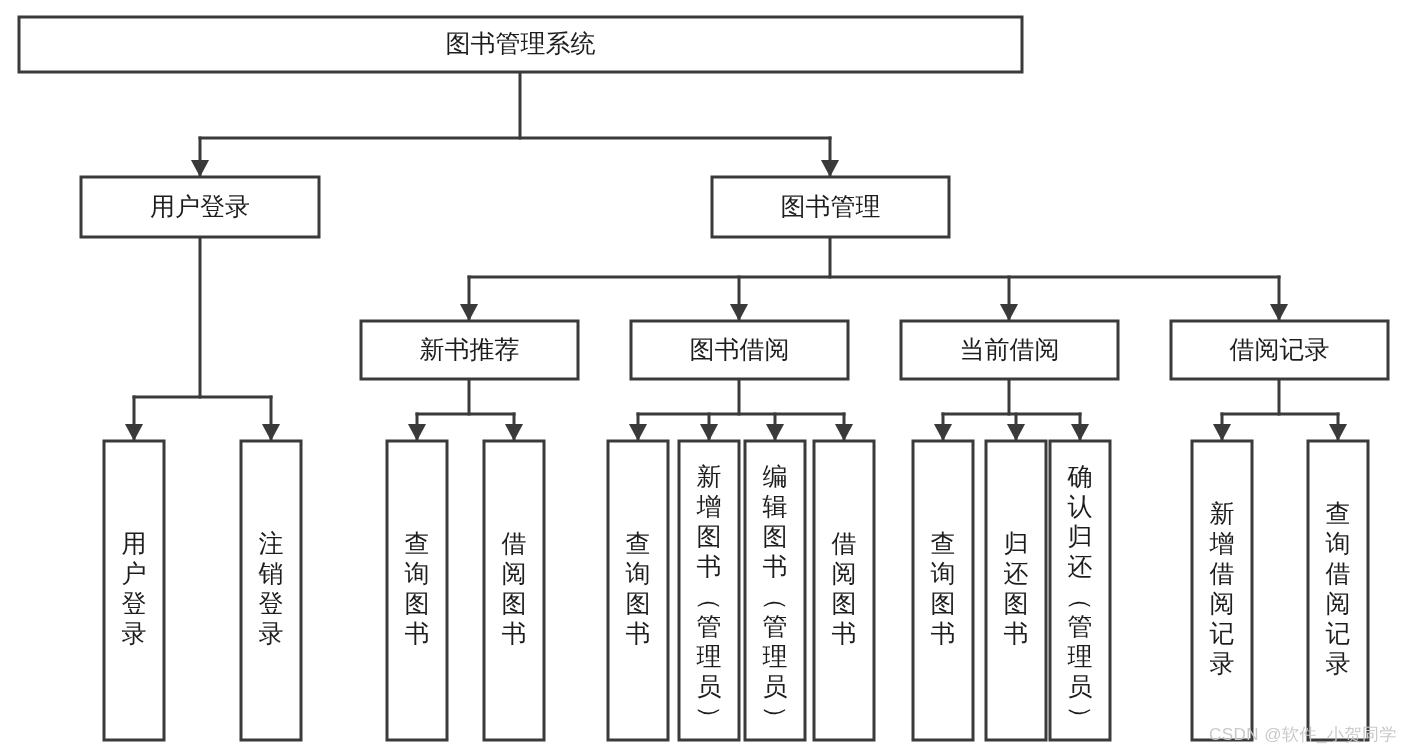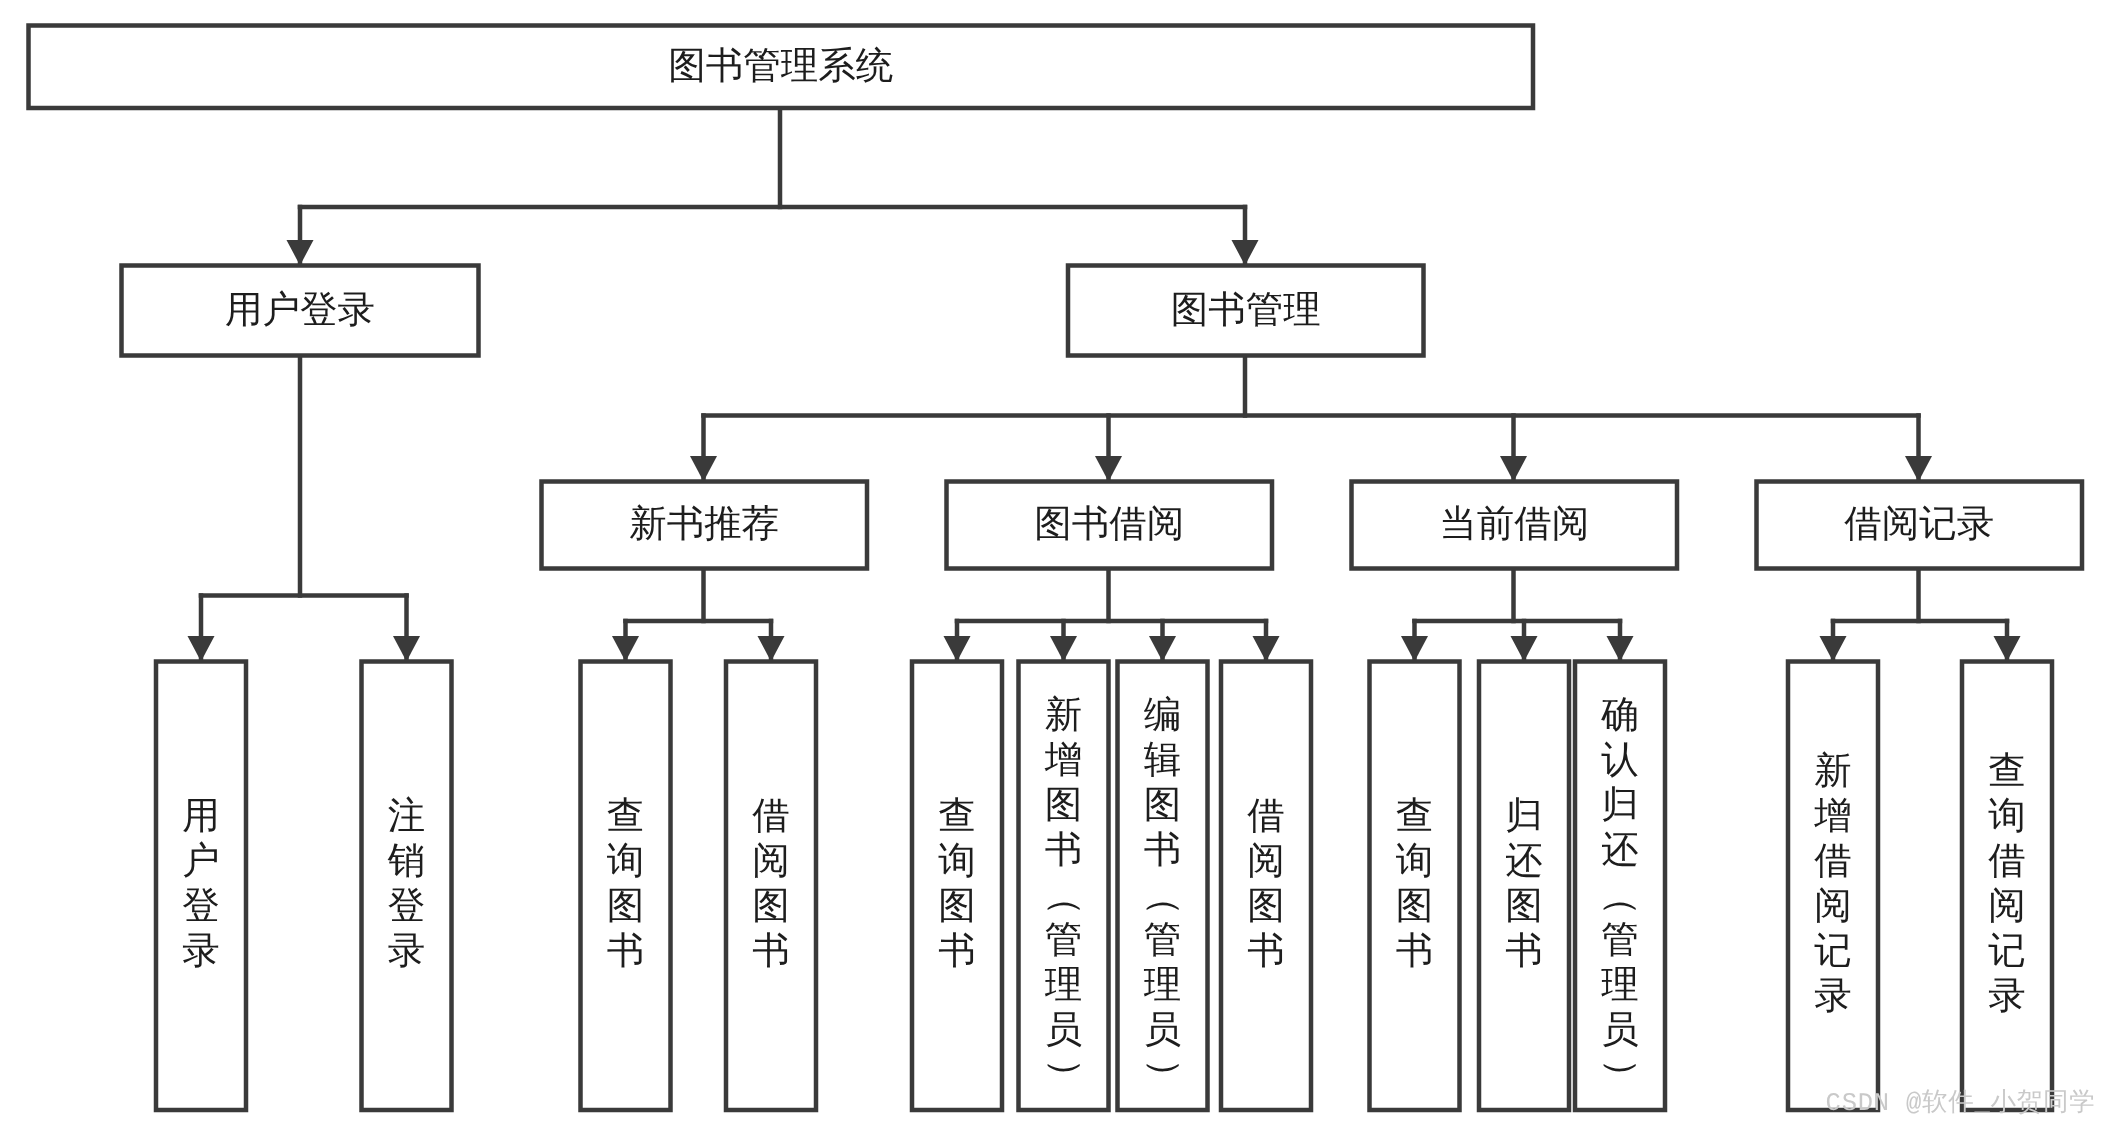--- a/index.html
+++ b/index.html
@@ -53,21 +53,21 @@
     stroke-linejoin: miter;
   }
   .arrow-head {
     fill: #3a3a3a;
     stroke: none;
   }
   .watermark {
     position: absolute;
     right: 8px;
     bottom: 6px;
-    font-family: Liberation Mono, monospace;
+    font-family: Liberation Sans, sans-serif;
     font-size: 17px;
     color: #c9c9c9;
     letter-spacing: 0.5px;
     white-space: nowrap;
     pointer-events: none;
   }
 </style>
 </head>
 <body>
 

